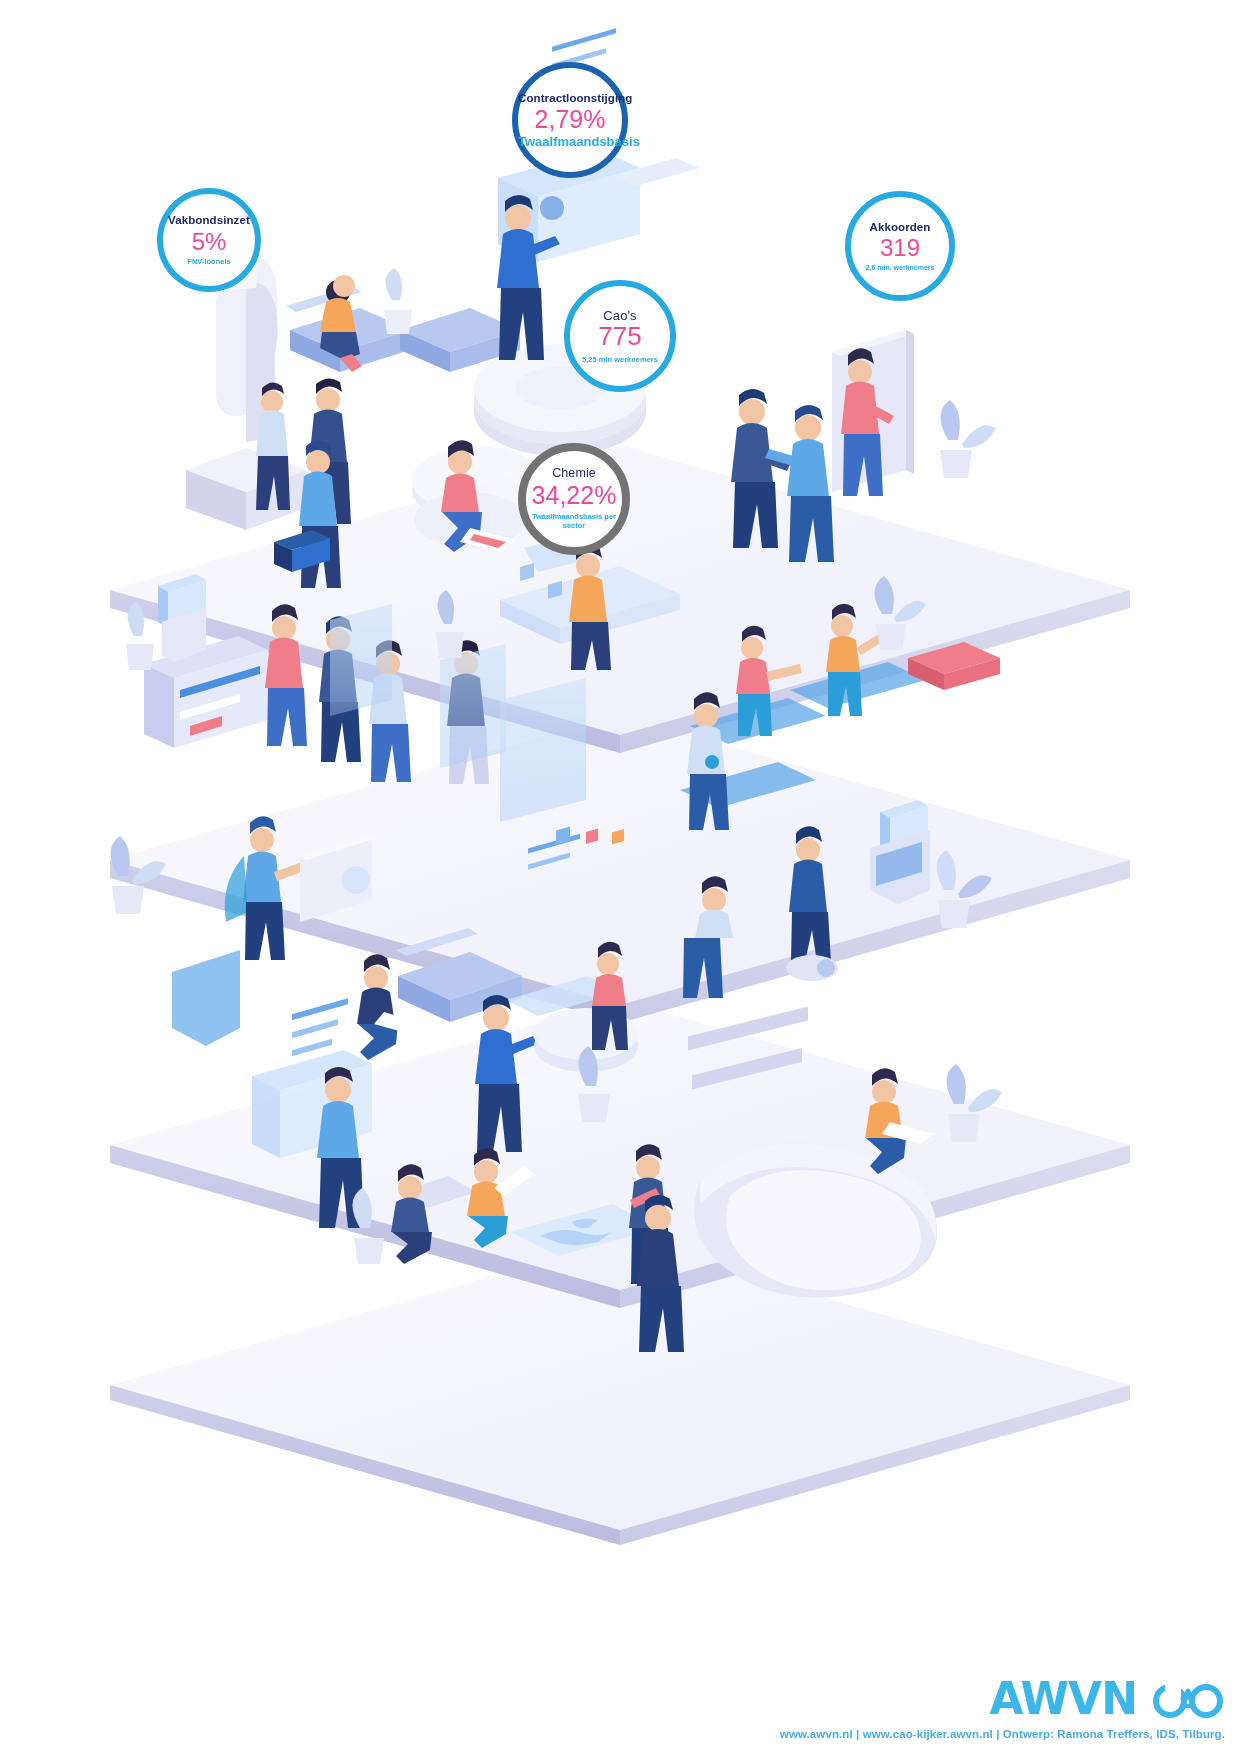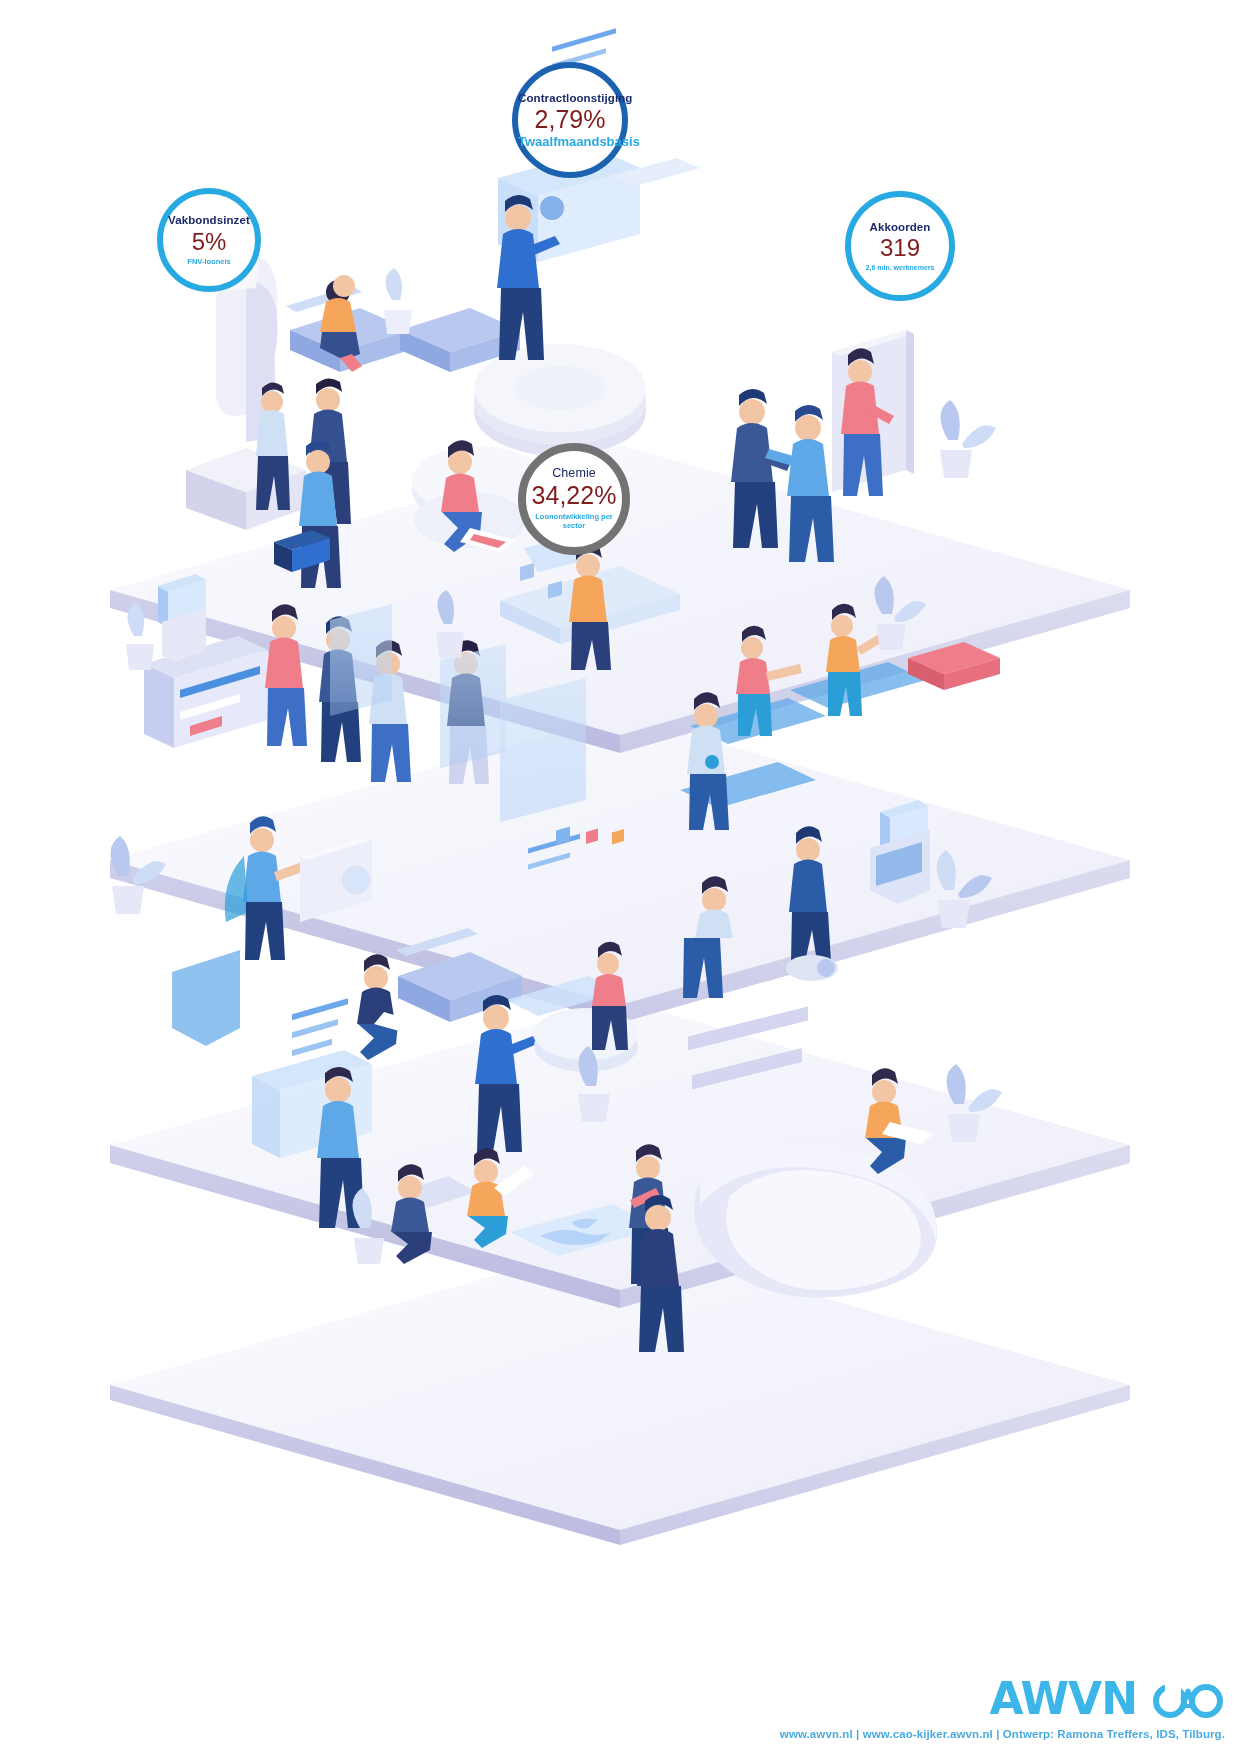--- a/index.html
+++ b/index.html
@@ -25,21 +25,21 @@
     justify-content: center;
     text-align: center;
     line-height: 1.05;
   }
   .kpi .k-title {
     color: #1b2a6b;
     font-weight: 700;
     letter-spacing: .1px;
   }
   .kpi .k-value {
-    color: #7f1d1d;
+    color: #ec4899;
     font-weight: 400;
   }
   .kpi .k-sub {
     color: #27a9e1;
     font-weight: 700;
   }
 
   
   #kpi-contract {
     left: 512px; top: 62px; width: 116px; height: 116px;
@@ -563,25 +563,30 @@
     <div class="k-value">5%</div>
     <div class="k-sub">FNV-looneis</div>
   </div>
 
   <div class="kpi" id="kpi-akkoorden">
     <div class="k-title">Akkoorden</div>
     <div class="k-value">319</div>
     <div class="k-sub">2,6 mln. werknemers</div>
   </div>
 
+  <div class="kpi" id="kpi-caos">
+    <div class="k-title">Cao's</div>
+    <div class="k-value">775</div>
+    <div class="k-sub">5,25 mln werknemers</div>
+  </div>
 
   <div class="kpi" id="kpi-chemie">
     <div class="k-title">Chemie</div>
     <div class="k-value">34,22%</div>
-    <div class="k-sub">Loonontwikkeling per sector</div>
+    <div class="k-sub">Twaalfmaandsbasis per sector</div>
   </div>
 
   <div class="footer">
     <div class="logo-row">
       <div class="awvn-word">AWVN</div>
       <svg class="cao-mark" width="74" height="40" viewBox="0 0 74 40">
         <circle cx="19" cy="20" r="14" fill="none" stroke="#3cb6e8" stroke-width="6"></circle>
         <circle cx="55" cy="20" r="14" fill="none" stroke="#3cb6e8" stroke-width="6"></circle>
         <rect x="14" y="2" width="16" height="14" fill="#ffffff"></rect>
         <path d="M30,30 l7,-20 l7,20" fill="none" stroke="#3cb6e8" stroke-width="5" stroke-linejoin="round"></path>

